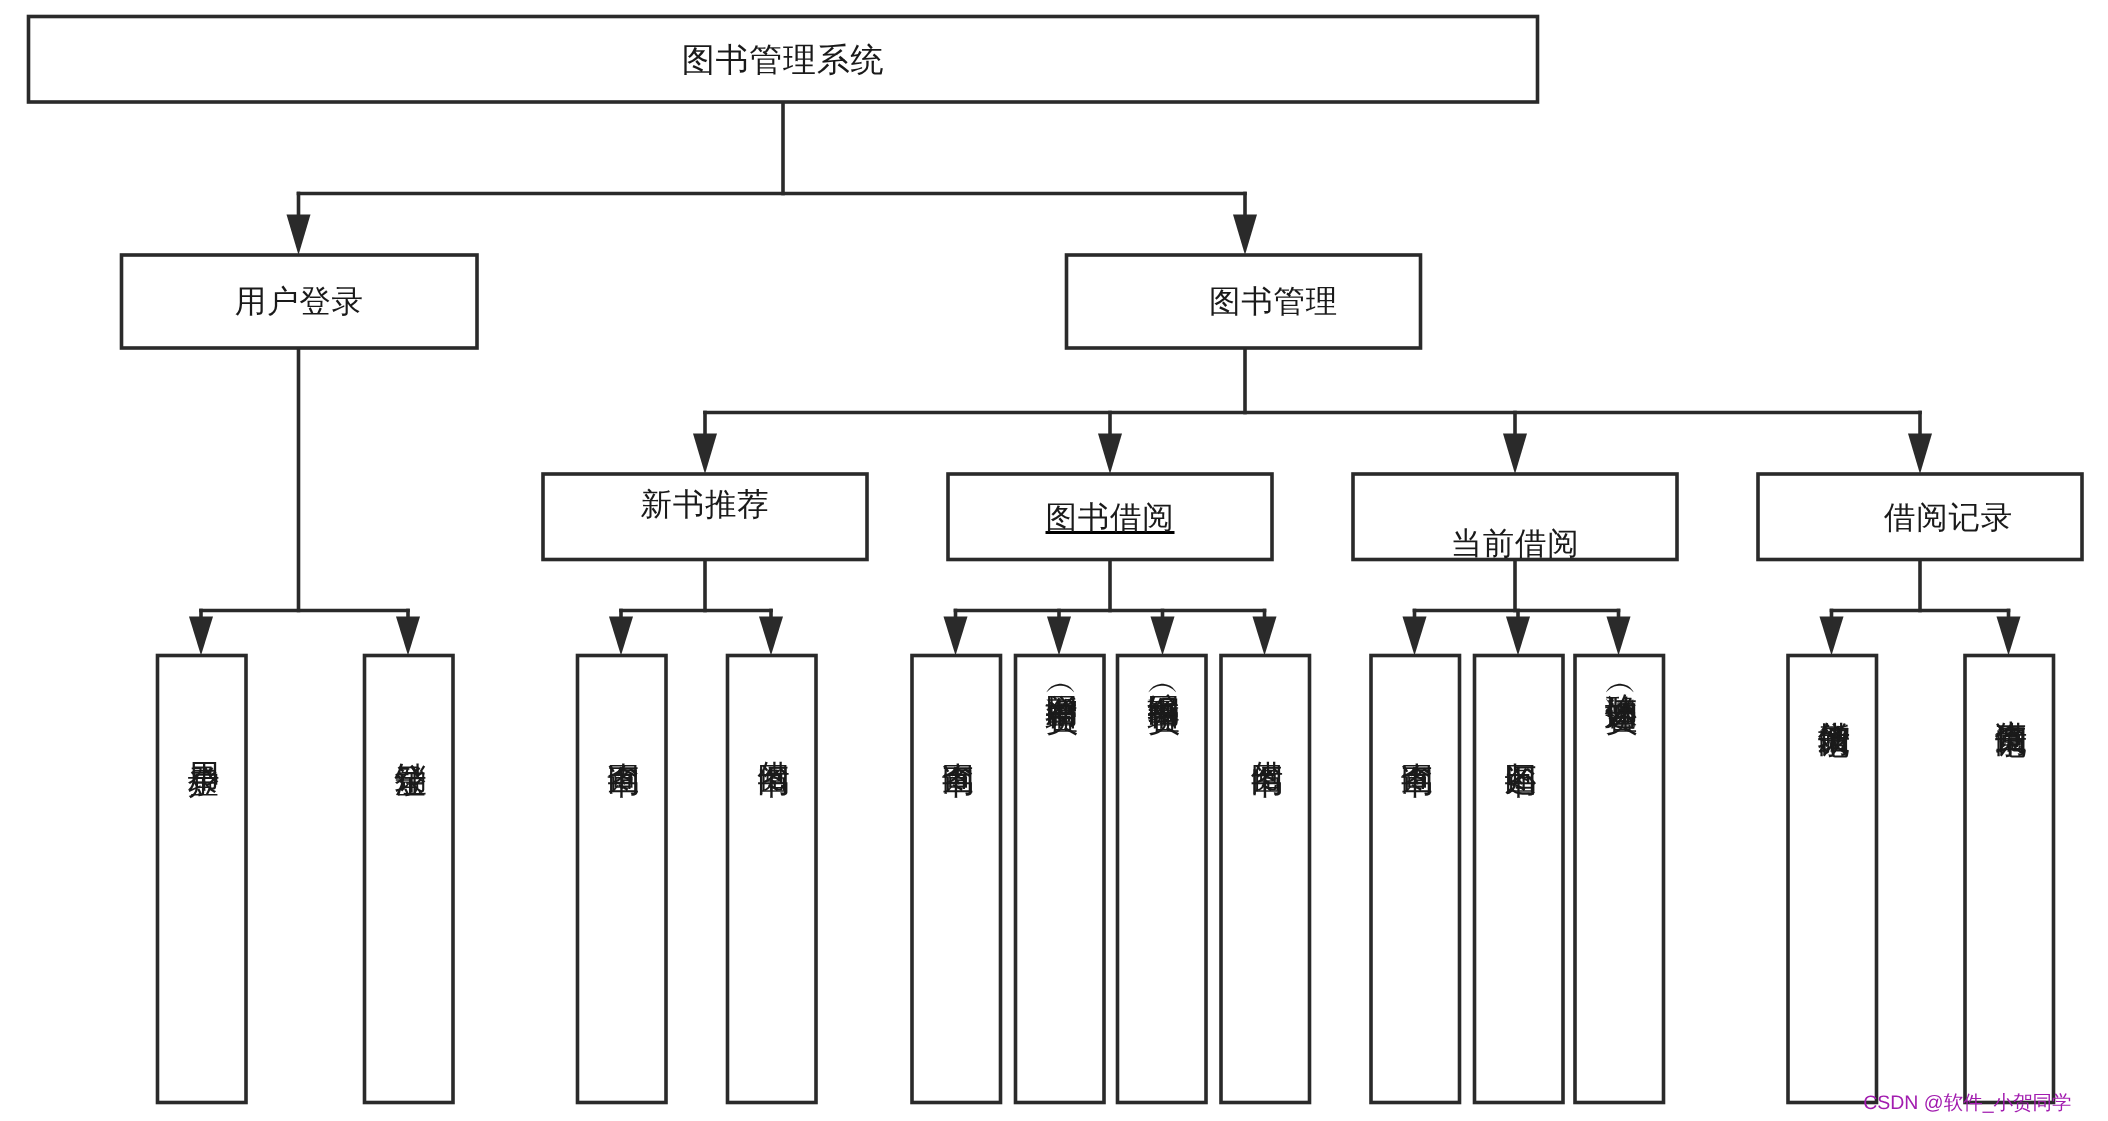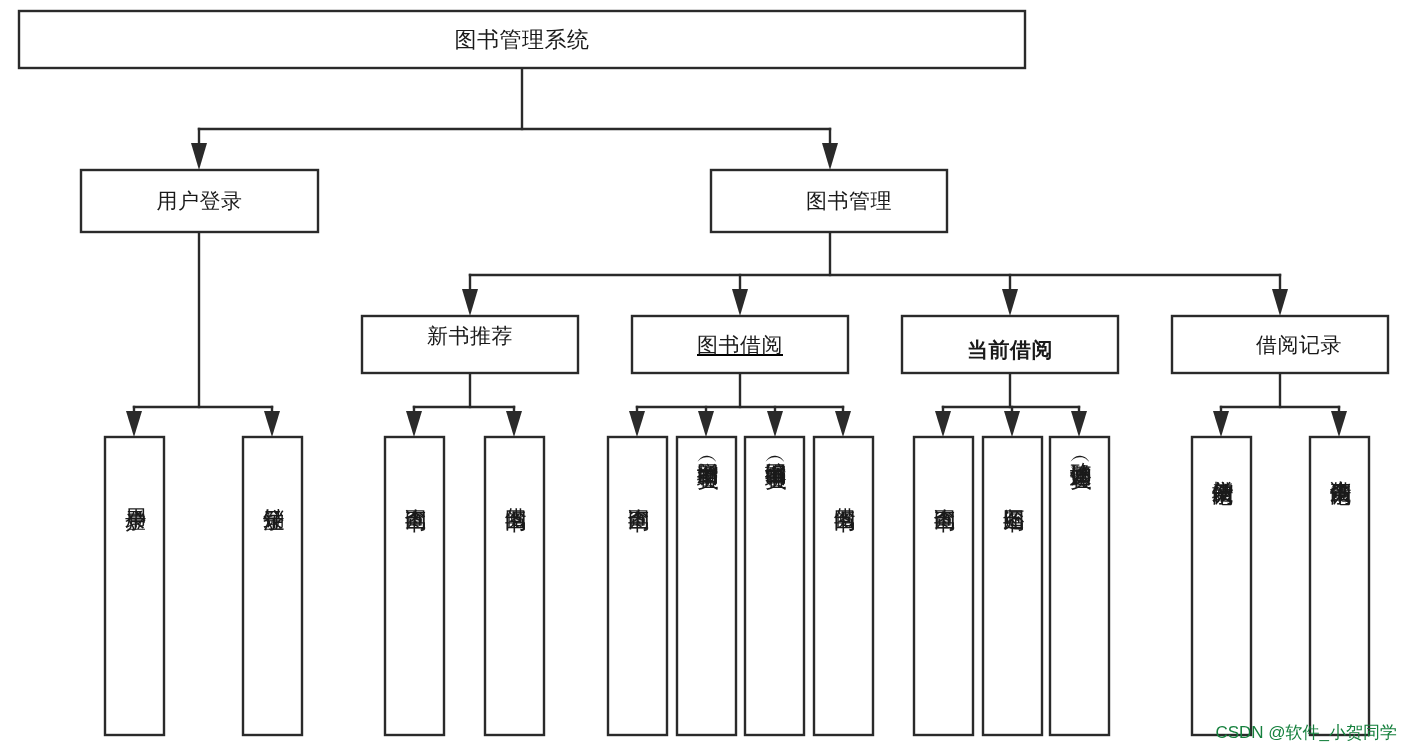--- a/index.html
+++ b/index.html
@@ -69,25 +69,25 @@
     font-size: 21px;
     color: #1a1a1a;
     white-space: nowrap;
     letter-spacing: 0.5px;
   }
   .hlabel-text.title {
     font-size: 22px;
   }
   #watermark {
     position: absolute;
-    right: 8px;
+    right: 24px;
     bottom: 3px;
     font-family: "Liberation Sans", "DejaVu Sans", sans-serif;
-    font-size: 17px;
-    color: #15803d;
+    font-size: 13px;
+    color: #a21caf;
     white-space: nowrap;
     pointer-events: none;
   }
 </style>
 </head>
 <body>
 
 <div id="diagram-root">
 
   <svg id="flowchart" viewBox="0 0 1405 747">
@@ -204,21 +204,21 @@
   <div class="hlabel-wrap" style="left:711px; top:170px; width:276px; height:62px;align-items:center;">
     <span class="hlabel-text">图书管理</span>
   </div>
 
   <div class="hlabel-wrap" style="left:362px; top:316px; width:216px; height:40px;">
     <span class="hlabel-text">新书推荐</span>
   </div>
   <div class="hlabel-wrap" style="left:632px; top:316px; width:216px; height:57px;text-decoration:underline;">
     <span class="hlabel-text">图书借阅</span>
   </div>
-  <div class="hlabel-wrap" style="left:902px; top:316px; width:216px; height:67px;font-weight:bold;">
+  <div class="hlabel-wrap" style="left:902px; top:328px; width:216px; height:67px;">
     <span class="hlabel-text">当前借阅</span>
   </div>
   <div class="hlabel-wrap" style="left:1180px; top:316px; width:238px; height:57px;">
     <span class="hlabel-text">借阅记录</span>
   </div>
 
   <div class="vlabel-wrap" style="left:105px; top:437px; width:59px; height:298px; padding-top:54px;">
     <span class="vlabel-text">用户登录</span>
   </div>
   <div class="vlabel-wrap" style="left:243px; top:437px; width:59px; height:298px; padding-top:54px;">

